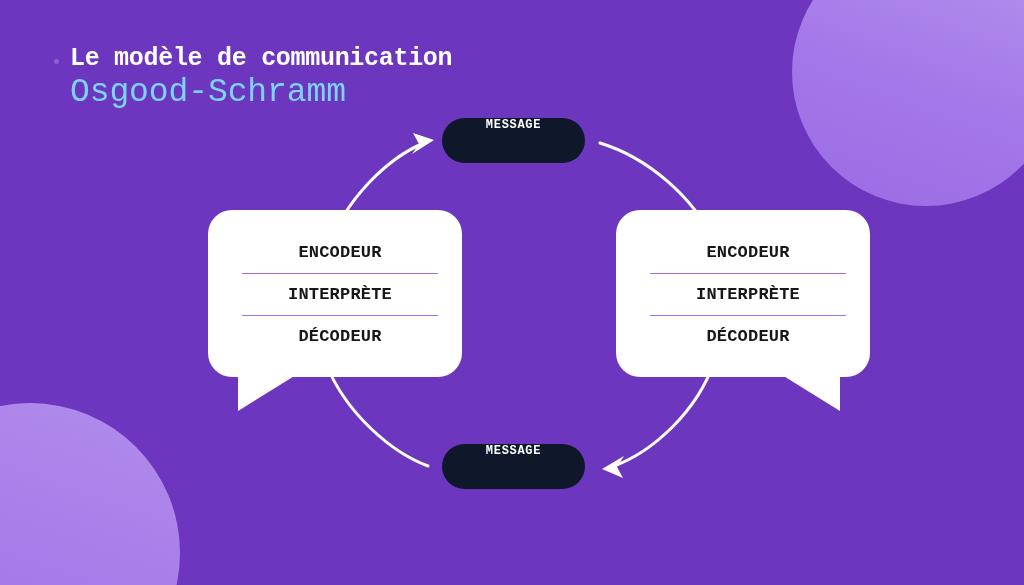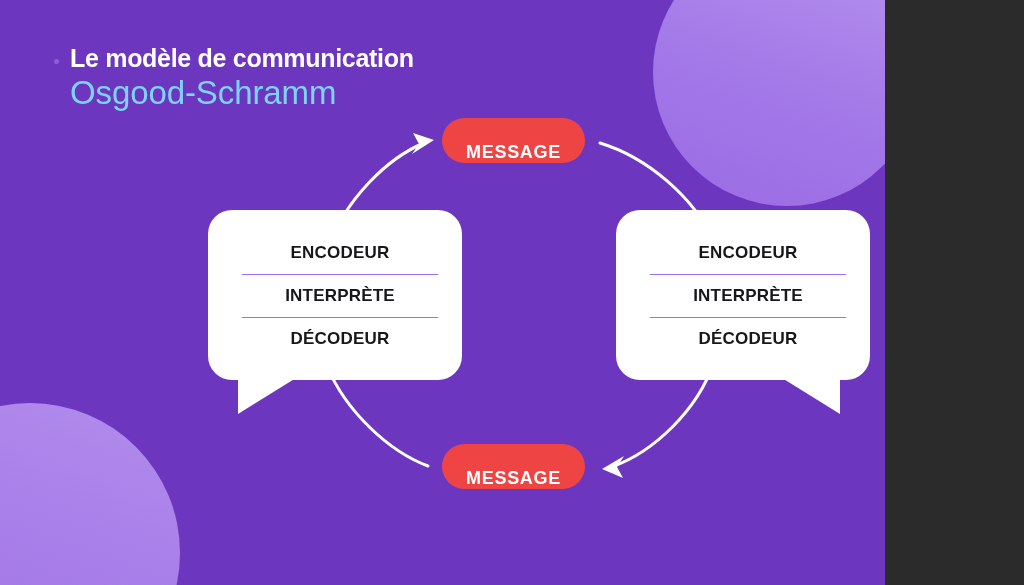--- a/index.html
+++ b/index.html
@@ -2,25 +2,25 @@
 <html><head>
 <meta charset="utf-8">
 <style>
   html, body {
     margin: 0;
     padding: 0;
     background: #2b2b2b;
   }
   #stage {
     position: relative;
-    width: 885px;
+    width: 1024px;
     height: 585px;
     overflow: hidden;
     background: #6C37BE;
-    font-family: Liberation Sans, sans-serif;
+    font-family: Liberation Mono, monospace;
     -webkit-font-smoothing: antialiased;
   }
 
   
   .deco {
     position: absolute;
     border-radius: 50%;
     pointer-events: none;
   }
   #deco-top-right {
@@ -80,26 +80,26 @@
     top: 0;
     width: 1024px;
     height: 585px;
     z-index: 3;
   }
 
   
   .pill {
     position: absolute;
     display: flex;
-    align-items: flex-end;
+    align-items: flex-start;
     justify-content: center;
-    background: #ef4444;
+    background: #0f172a;
     border-radius: 999px;
     color: #FFFFFF;
-    font-size: 18px;
+    font-size: 12px;
     font-weight: bold;
     letter-spacing: 0.7px;
     z-index: 5;
   }
   #pill-top {
     left: 442px;
     top: 118px;
     width: 143px;
     height: 45px;
   }

